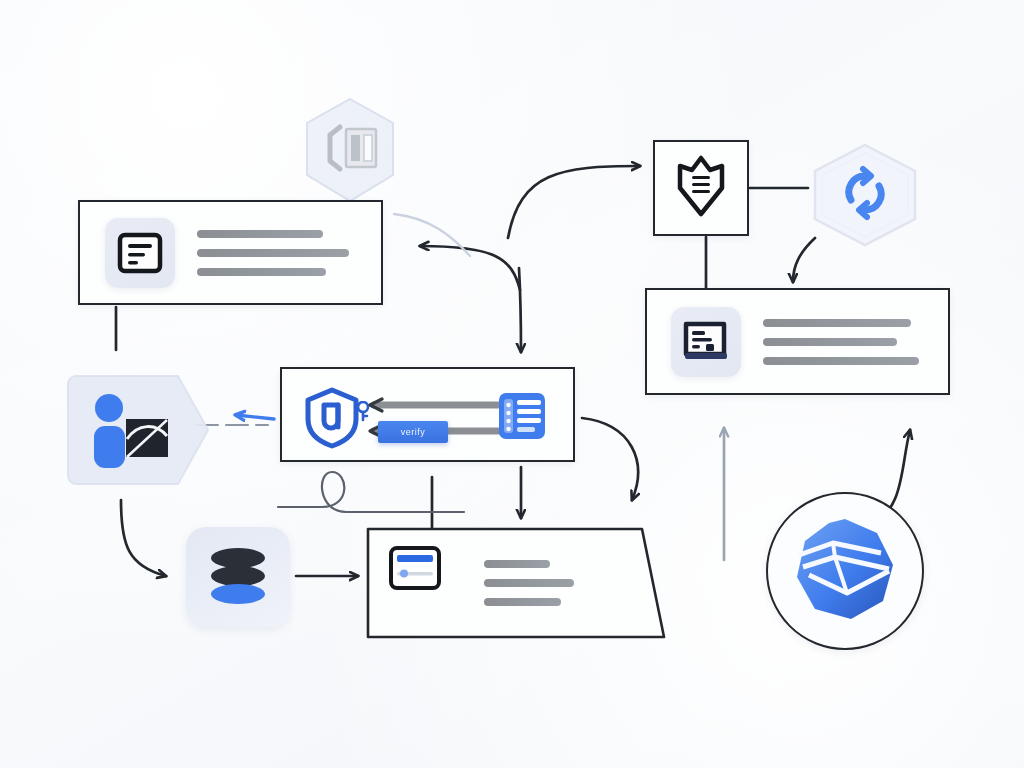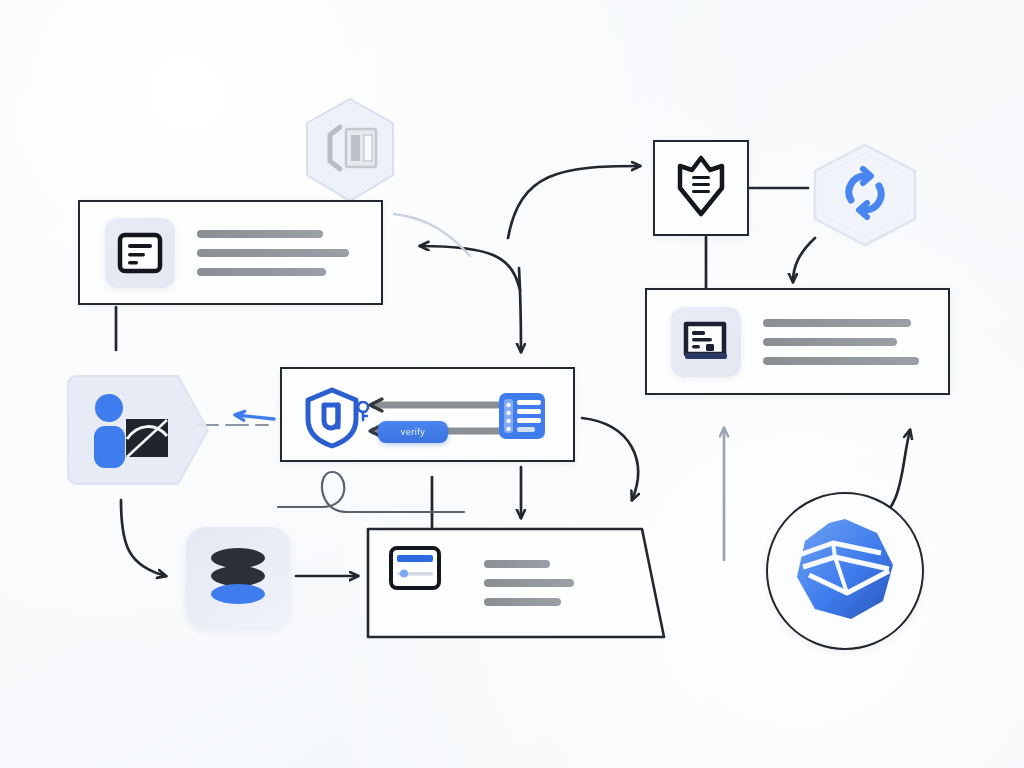--- a/index.html
+++ b/index.html
@@ -88,21 +88,21 @@
   }
   .circle-ring{
     position:absolute;inset:0;border-radius:50%;
     border:2.5px solid #23272e;background:#fcfdfe;
     box-shadow:0 2px 8px rgba(40,55,80,.08);
   }
   .glyph{position:relative;z-index:2;}
 
   
   .pill{
-    position:absolute;border-radius:8px;
+    position:absolute;border-radius:2px;
     background:linear-gradient(180deg,#4a86ef,#3a72e0);
     color:#eef4ff;font-size:9px;letter-spacing:.5px;
     display:flex;align-items:center;justify-content:center;
     filter:blur(.35px);
     box-shadow:0 2px 5px rgba(45,90,200,.3);
     text-align:right;
   }
 </style>
 </head>
 <body>

